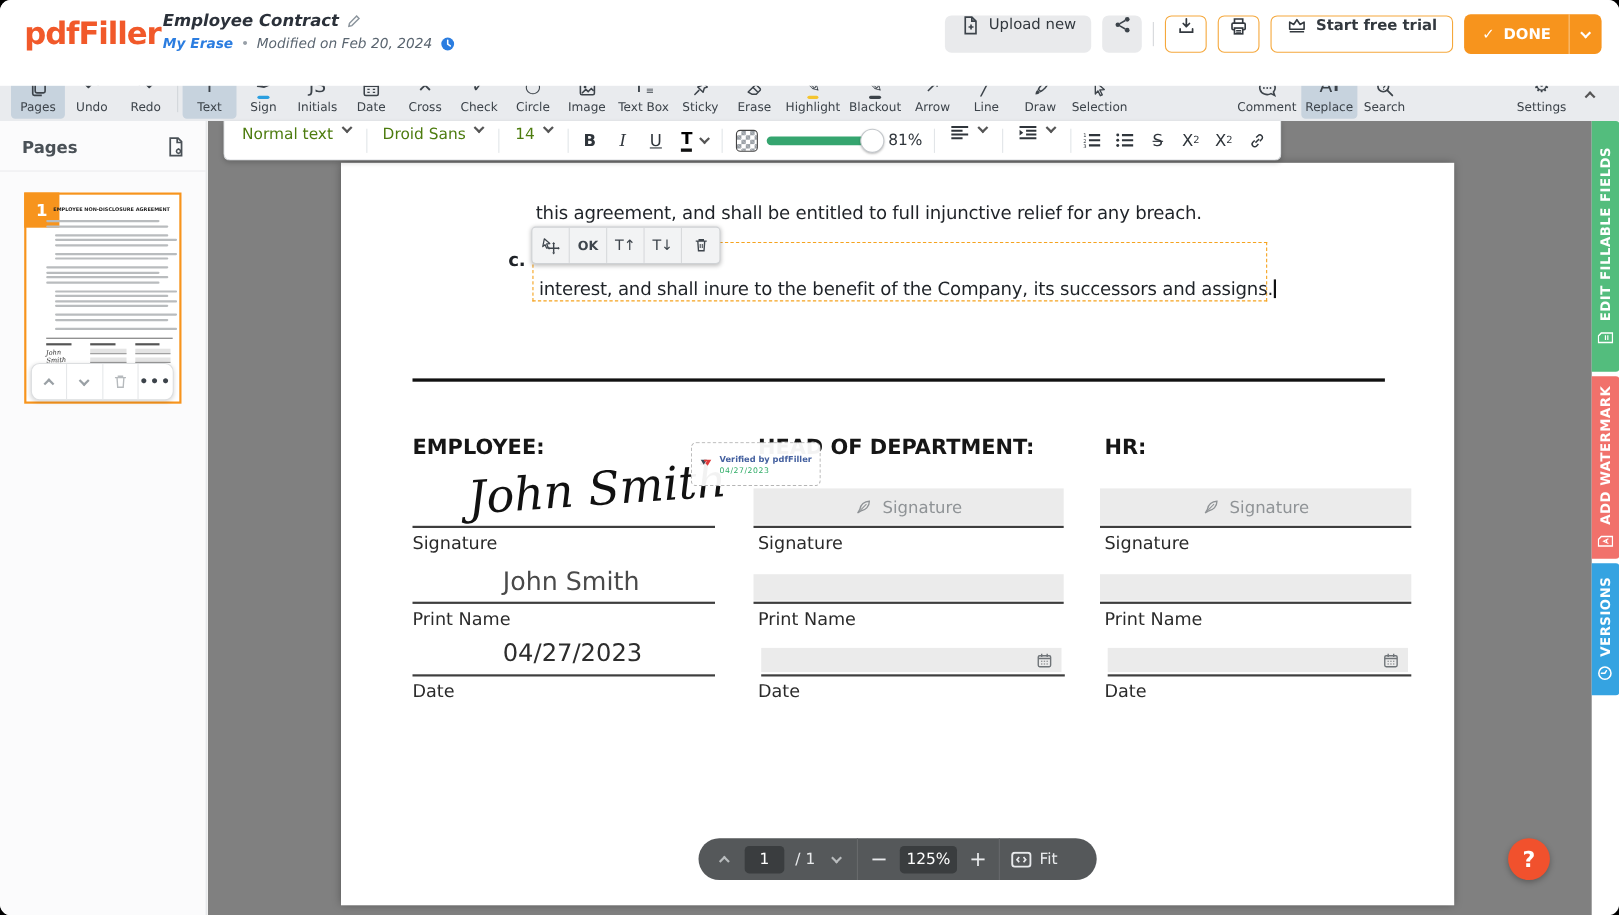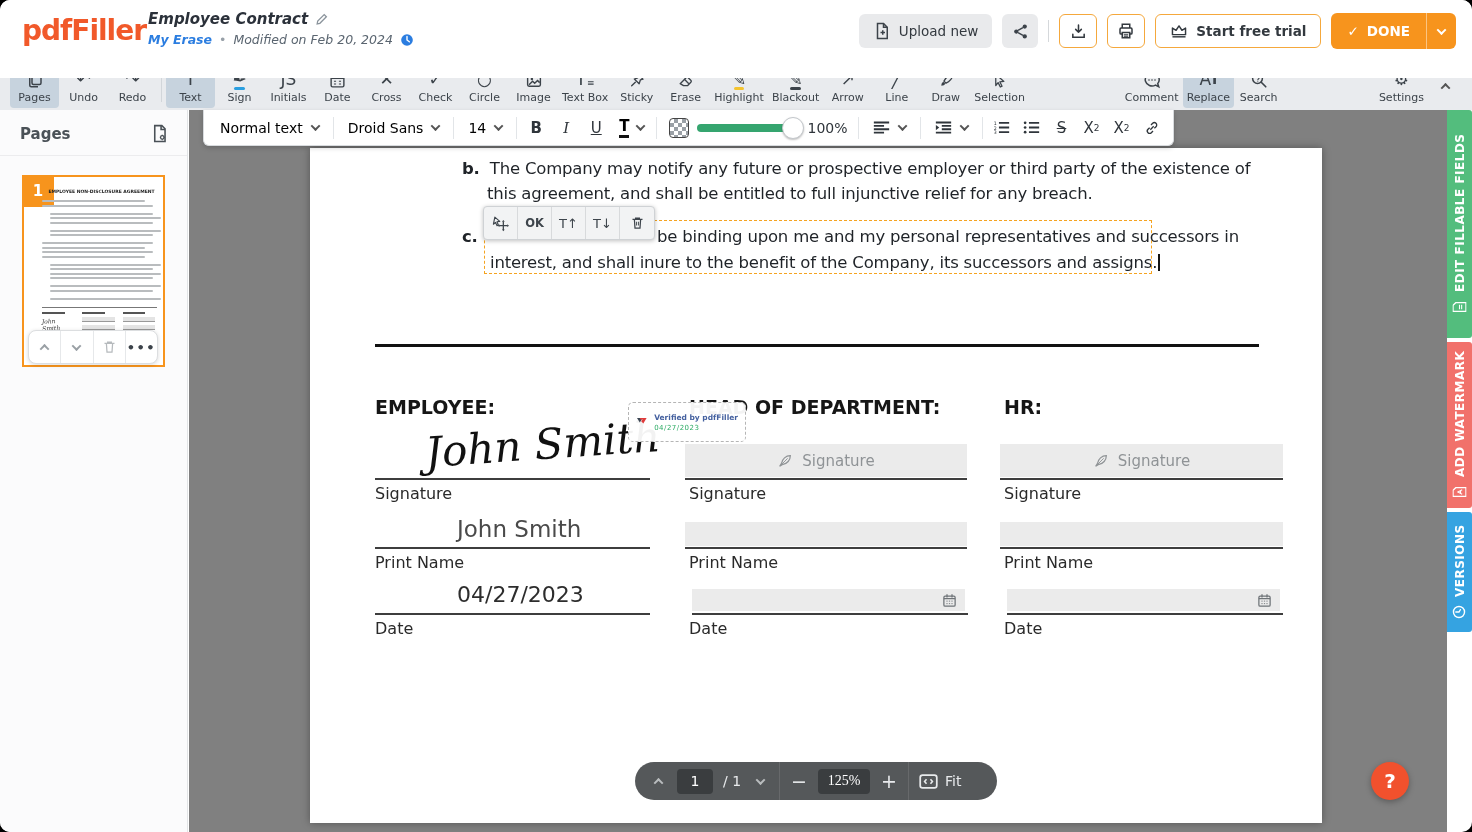--- a/index.html
+++ b/index.html
@@ -11,21 +11,21 @@
   .logo { position:absolute; left:22px; top:14px; font-size:28px; font-weight:800; color:#f1592a; letter-spacing:-1px; }
   .doc-meta { position:absolute; left:148px; top:10px;font-style:italic; }
   .doc-title-row { display:flex; align-items:center; gap:7px; }
   .doc-title { font-size:15px; font-weight:700; color:#2b313a; }
   .pencil { color:#8b949c; font-size:13px; }
   .doc-sub { display:flex; align-items:center; gap:7px; margin-top:4px; font-size:12.5px; }
   .mydocs { color:#2b7de0; font-weight:600; cursor:pointer; }
   .dotsep { color:#98a0a8; }
   .modified { color:#5a6570; }
   .hdr-actions { position:absolute; right:16px; top:14px; display:flex; align-items:center; gap:10px; height:34px; }
-  .btn { display:flex; align-items:center; gap:8px; height:34px; border-radius:6px; font-size:13.5px; color:#33393f; cursor:pointer; }
+  .btn { display:flex; align-items:flex-start; gap:8px; height:34px; border-radius:6px; font-size:13.5px; color:#33393f; cursor:pointer; }
   .btn-gray { background:#e9eaec; padding:0 14px; }
   .btn-sq-gray { background:#e9eaec; width:36px; justify-content:center; }
   .vdiv { width:1px; height:22px; background:#d5d8db; }
   .btn-outline { border:1px solid #f5a83c; background:#fff; width:38px; justify-content:center; }
   .btn-trial { border:1px solid #f5a83c; background:#fff; padding:0 14px; font-weight:600; }
   .btn-done { display:flex; height:36px; border-radius:6px; overflow:hidden; background:#f7941d; color:#fff; cursor:pointer; }
   .done-main { display:flex; align-items:center; gap:8px; padding:0 16px; font-size:13.5px; font-weight:700; }
   .done-caret { display:flex; align-items:center; justify-content:center; width:30px; border-left:1px solid rgba(255,255,255,.45); }
   .chev { display:inline-block; width:7px; height:7px; border-right:2px solid #555; border-bottom:2px solid #555; transform:rotate(45deg) translate(-1px,-1px); }
   .chev.white { border-color:#fff; }
@@ -42,21 +42,21 @@
   .tb-spacer { flex:1; }
   .ubar { position:absolute; left:2px; right:2px; bottom:-1px; height:2.5px; border-radius:2px; }
   .ubar.blue { background:#2b9fe0; }
   .ubar.yellow { background:#f4c430; }
   .ubar.dark { background:#3c434a; }
   .tbx-lines { font-size:9px; margin-left:1px; align-self:flex-end; line-height:12px; }
   .collapse-btn { display:flex; align-items:center; justify-content:center; width:34px; cursor:pointer; }
 
   
   #fmtbar { position:absolute; left:203px; top:110px; height:36px; background:#fff; border:1px solid #d8dbde; border-top:none; border-radius:0 0 6px 6px; box-shadow:0 2px 5px rgba(0,0,0,.18); display:flex; align-items:center; padding:0 6px; z-index:12; }
-  .fmt-dd { display:flex; align-items:center; gap:9px; padding:0 10px; height:28px; border-radius:4px; font-size:14px; color:#000000; cursor:pointer; white-space:nowrap; }
+  .fmt-dd { display:flex; align-items:flex-start; gap:9px; padding:0 10px; height:28px; border-radius:4px; font-size:14px; color:#4d7c0f; cursor:pointer; white-space:nowrap; }
   .fmt-div { width:1px; height:22px; background:#e2e5e8; margin:0 4px; }
   .fmt-btn { display:flex; align-items:center; justify-content:center; min-width:30px; height:28px; border-radius:4px; font-size:15px; color:#2f353b; cursor:pointer; position:relative; }
   .fb-b { font-weight:700; }
   .fb-i { font-style:italic; font-family:"DejaVu Serif",serif; }
   .fb-u { text-decoration:underline; }
   .fb-s { text-decoration:line-through; }
   .tcolor { display:flex; align-items:center; gap:8px; padding:0 8px; height:28px; cursor:pointer; }
   .tcolor .tchar { font-size:15px; font-weight:600; border-bottom:3px solid #111; line-height:17px; }
   .checker { width:20px; height:20px; border:1.5px solid #444; border-radius:4px; background:
      linear-gradient(45deg,#9aa0a6 25%,transparent 25%,transparent 75%,#9aa0a6 75%),
@@ -414,21 +414,21 @@
     <div class="fmt-btn fb-u">U</div>
     <div class="tcolor">
       <span class="tchar">T</span>
         <i class="chev"></i>
     </div>
     <i class="fmt-div"></i>
     <span class="checker"></span>
     <div class="slider">
         <span class="knob"></span>
       </div>
-    <span class="fmt-val">100%</span>
+    <span class="fmt-val">81%</span>
     <i class="fmt-div"></i>
     <div class="fmt-dd">
       <svg class="ik" width="17" height="14" viewBox="0 0 20 16">
           <path d="M1 1.5h18M1 5.5h12M1 9.5h18M1 13.5h12" stroke="#2f353b" stroke-width="2.2"></path>
         </svg>
       <i class="chev"></i>
     </div>
     <i class="fmt-div"></i>
     <div class="fmt-dd">
       <svg class="ik" width="17" height="14" viewBox="0 0 20 16">
@@ -539,31 +539,26 @@
       </div>
       <div class="tc-btn">
           <span class="dots3">•••</span>
         </div>
     </div>
   </aside>
 
   <div id="viewer">
     <div id="page">
 
-      <div class="para" style="left:152px; top:8px;">
-        <span class="plabel">b.</span>&nbsp;
-        <span>The Company may notify any future or prospective employer or third party of the existence of</span>
-      </div>
       <div class="para" style="left:177px; top:33px;">
         <span>this agreement, and shall be entitled to full injunctive relief for any breach.</span>
       </div>
 
       <div class="dashedbox"></div>
       <div class="para plabel" style="left:152px; top:76px;">c.</div>
-      <div class="para" style="left:347px; top:76px;">be binding upon me and my personal representatives and successors in</div>
       <div class="para" style="left:180px; top:102px;">
         <span>interest, and shall inure to the benefit of the Company, its successors and assigns.</span><span class="cursorbar"></span>
       </div>
 
       <div class="minitb">
         <div class="mtb-btn">
           <svg class="ik" width="17" height="17" viewBox="0 0 24 24">
               <path d="M4 3l7 6-4 .5 2 4.5-2 1-2-4.5L2 13z" fill="none" stroke="#3e454c" stroke-width="1.6" stroke-linejoin="round"></path>
               <path d="M16 9v12M10 15h12" stroke="#3e454c" stroke-width="1.8"></path>
               <path d="M16 7l-2 2.5h4zM16 23l-2-2.5h4zM8 15l2.5-2v4zM24 15l-2.5-2v4z" fill="#3e454c"></path>
@@ -685,21 +680,21 @@
     <span class="bb-chev">
         <i class="chev up"></i>
       </span>
     <span class="bb-box">1</span>
     <span class="bb-txt">/ 1</span>
     <span class="bb-chev">
         <i class="chev"></i>
       </span>
     <span class="bb-div"></span>
     <span class="bb-pm">−</span>
-    <span class="bb-box" style="min-width:52px;font-family:Liberation Serif, serif;">125%</span>
+    <span class="bb-box" style="min-width:52px;">125%</span>
     <span class="bb-pm">+</span>
     <span class="bb-div"></span>
     <span class="bb-fit">
       <svg class="ik" width="19" height="15" viewBox="0 0 24 19">
           <rect x="1.5" y="1.5" width="21" height="16" rx="3" fill="none" stroke="#e8eaec" stroke-width="2.2"></rect>
           <path d="M9.5 6.5L7 9.5l2.5 3M14.5 6.5l2.5 3-2.5 3" fill="none" stroke="#e8eaec" stroke-width="2"></path>
         </svg>
       <span>Fit</span>
     </span>
   </div>

